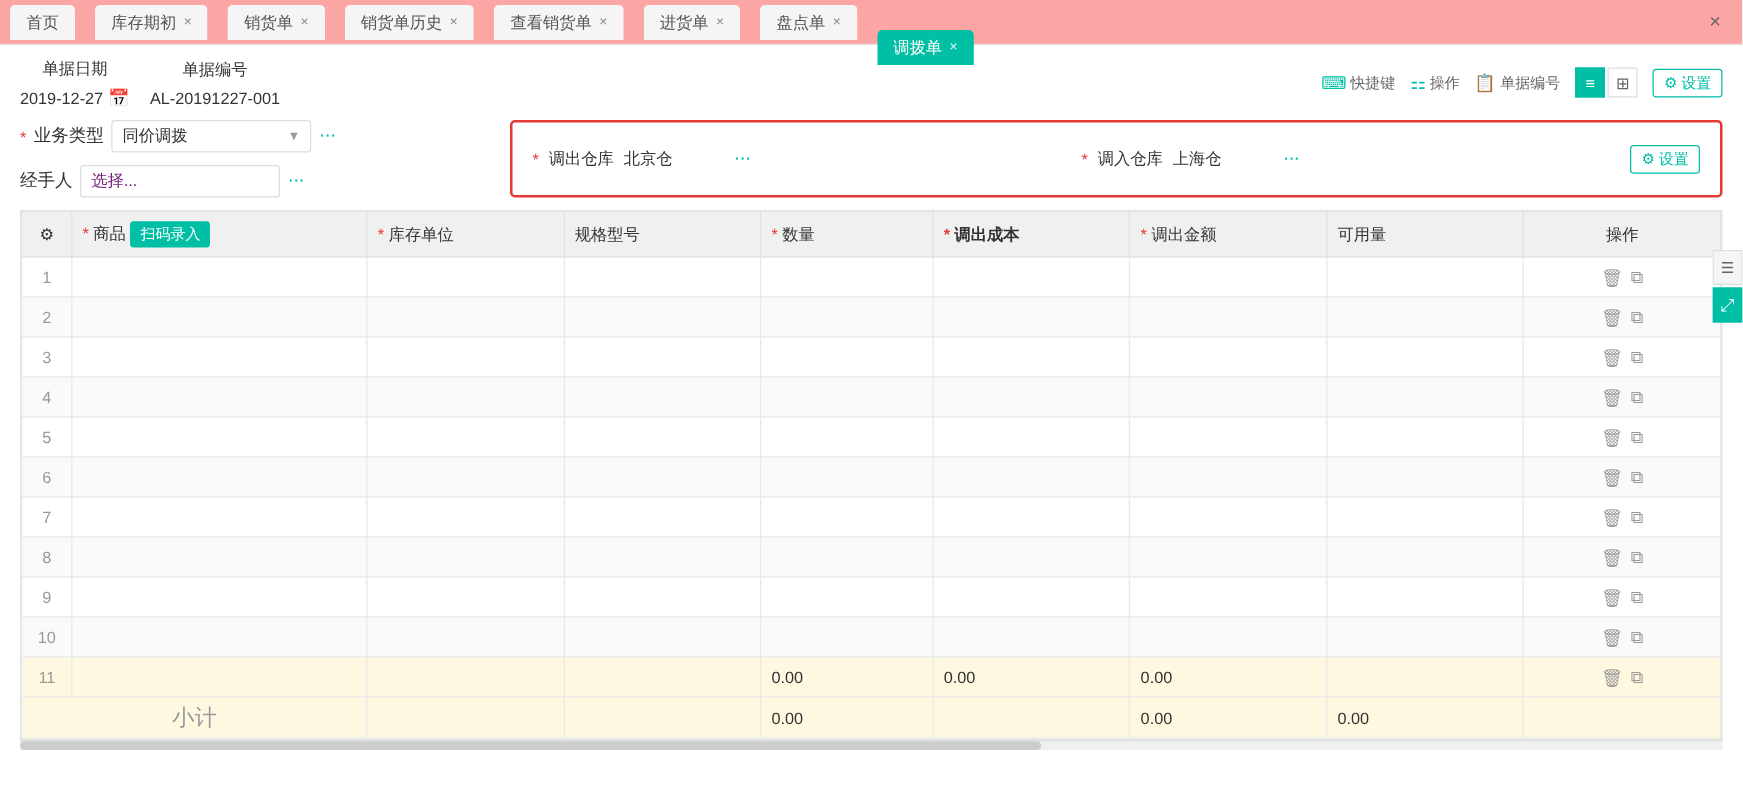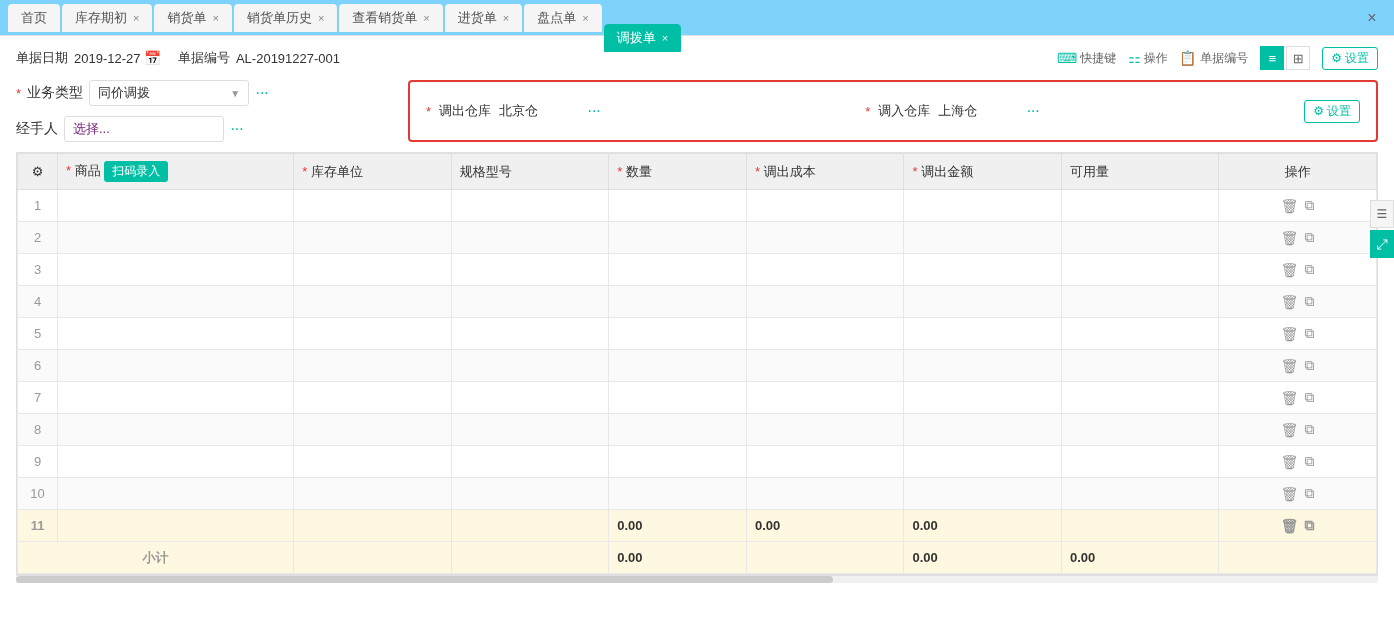--- a/index.html
+++ b/index.html
@@ -3,24 +3,24 @@
   <meta charset="utf-8">
   <style>
     * { box-sizing: border-box; margin: 0; padding: 0; }
     body { font-family: 'Microsoft YaHei', Arial, sans-serif; font-size: 13px; color: #333; background: #fff; overflow: hidden; }
 
     
     .tab-bar {
       display: flex;
       align-items: center;
       border-bottom: 1px solid #e0e0e0;
-      background: #7dd3fc;
+      background: #fca5a5;
       height: 36px;
       padding: 0 8px;
-      gap: 2px;
+      gap: 16px;
     }
     .tab {
       display: flex;
       align-items: center;
       padding: 0 12px;
       height: 28px;
       border-radius: 4px 4px 0 0;
       cursor: pointer;
       font-size: 13px;
       color: #555;
@@ -69,20 +69,21 @@
     }
     .toolbar-left {
       display: flex;
       align-items: center;
       gap: 16px;
     }
     .field-group {
       display: flex;
       align-items: center;
       gap: 6px;
+      flex-direction: column;
     }
     .field-label { color: #333; font-size: 13px; }
     .date-value {
       color: #333;
       font-size: 13px;
       display: flex;
       align-items: center;
       gap: 4px;
     }
     .calendar-icon { color: #00bfa5; font-size: 14px; }
@@ -216,41 +217,41 @@
     tbody tr:nth-child(even) { background: #fafafa; }
     tbody td {
       border: 1px solid #e8e8e8;
       padding: 4px 8px;
       color: #333;
       vertical-align: middle;
     }
     .row-num { color: #999; text-align: center; width: 36px; }
     .subtotal-row {
       background: #fff8e1 !important;
-      font-weight: bold;
+      font-weight: normal;
     }
     .subtotal-row td { border-top: 1px solid #e0e0e0; }
 
     .scan-btn {
       background: #00bfa5;
       color: #fff;
       border: none;
       border-radius: 3px;
       padding: 2px 8px;
       cursor: pointer;
       font-size: 12px;
       font-family: Liberation Serif, serif;
     }
 
     .col-gear { width: 40px; text-align: center; }
     .col-product { min-width: 120px; }
     .col-unit { min-width: 80px; }
     .col-spec { min-width: 80px; }
     .col-qty { min-width: 70px; }
-    .col-cost { min-width: 80px; }
+    .col-cost { min-width: 80px; font-weight: bold; }
     .col-amount { min-width: 80px; }
     .col-avail { min-width: 80px; }
     .col-ops { min-width: 80px; text-align: center; }
 
     .ops-icons {
       display: flex;
       gap: 6px;
       justify-content: center;
       align-items: center;
     }
@@ -626,21 +627,21 @@
           <td><span>0.00</span></td>
           <td></td>
           <td>
               <div class="ops-icons">
                 <span class="op-icon">🗑</span>
                 <span class="op-icon">⧉</span>
               </div>
             </td>
         </tr>
         <tr class="subtotal-row">
-          <td colspan="2" style="text-align:center; color:#999; font-size:13px;">小计</td>
+          <td colspan="2" style="text-align:center; color:#999; font-size:18px;">小计</td>
           <td></td>
           <td></td>
           <td>0.00</td>
           <td></td>
           <td>0.00</td>
           <td>0.00</td>
           <td></td>
         </tr>
       </tbody>
     </table>

